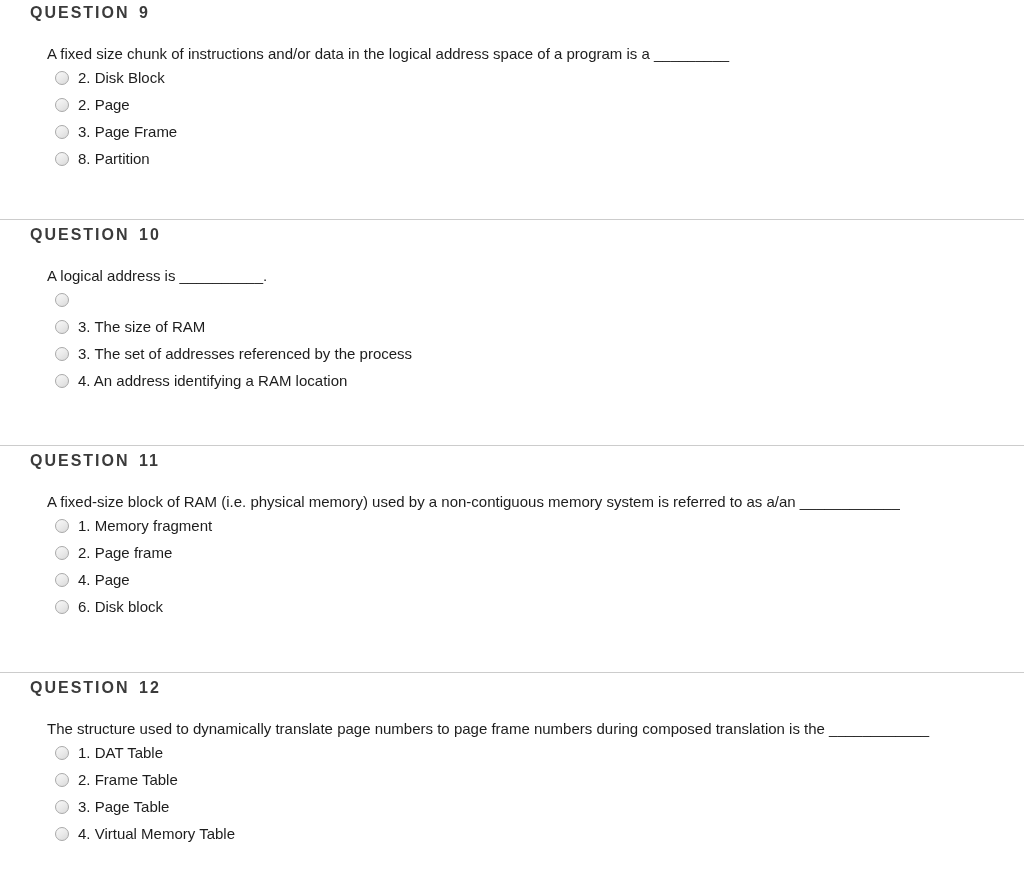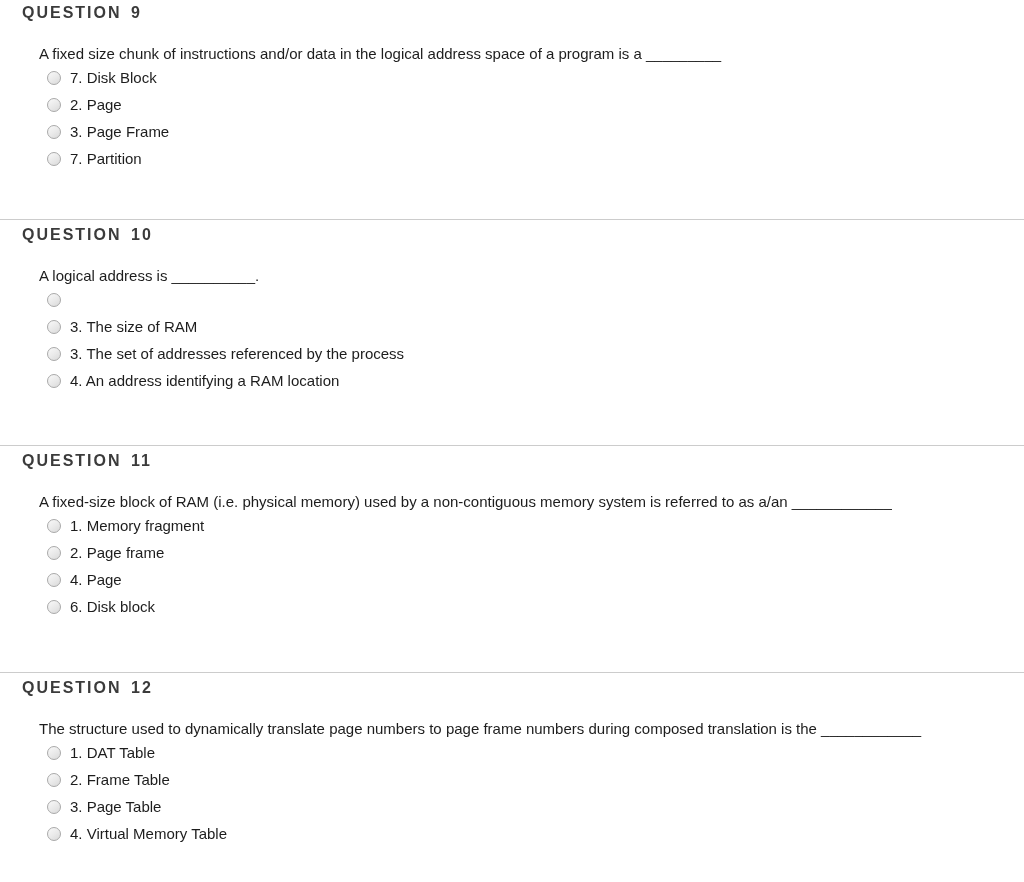--- a/index.html
+++ b/index.html
@@ -8,21 +8,21 @@
     height: 882px;
     overflow: hidden;
     background: #ffffff;
     font-family: "Liberation Sans", "DejaVu Sans", sans-serif;
   }
   .quiz {
     width: 1024px;
     height: 882px;
   }
   .question-block {
-    padding: 5px 0 0 22px;
+    padding: 5px 0 0 30px;
     overflow: visible;
   }
   .question-block:first-of-type { padding-top: 3px; }
   .qb-1 { height: 219px; }
   .qb-2 { height: 225px; }
   .qb-3 { height: 226px; }
   .qb-4 { height: 209px; }
   .divider {
     height: 1px;
     width: 1024px;
@@ -72,33 +72,33 @@
 <body>
 
 <div class="quiz">
 
   <div class="question-block qb-1">
     <div class="question-heading">QUESTION 9</div>
     <div class="question-text">A fixed size chunk of instructions and/or data in the logical address space of a program is a _________</div>
     <div class="options">
       <div class="option">
         <span class="radio"></span>
-        <span class="option-label">7. Disk Block</span>
+        <span class="option-label">2. Disk Block</span>
       </div>
       <div class="option">
         <span class="radio"></span>
         <span class="option-label">2. Page</span>
       </div>
       <div class="option">
         <span class="radio"></span>
         <span class="option-label">3. Page Frame</span>
       </div>
       <div class="option">
         <span class="radio"></span>
-        <span class="option-label">7. Partition</span>
+        <span class="option-label">8. Partition</span>
       </div>
     </div>
   </div>
 
   <div class="divider"></div>
 
   <div class="question-block qb-2">
     <div class="question-heading">QUESTION 10</div>
     <div class="question-text">A logical address is __________.</div>
     <div class="options">

